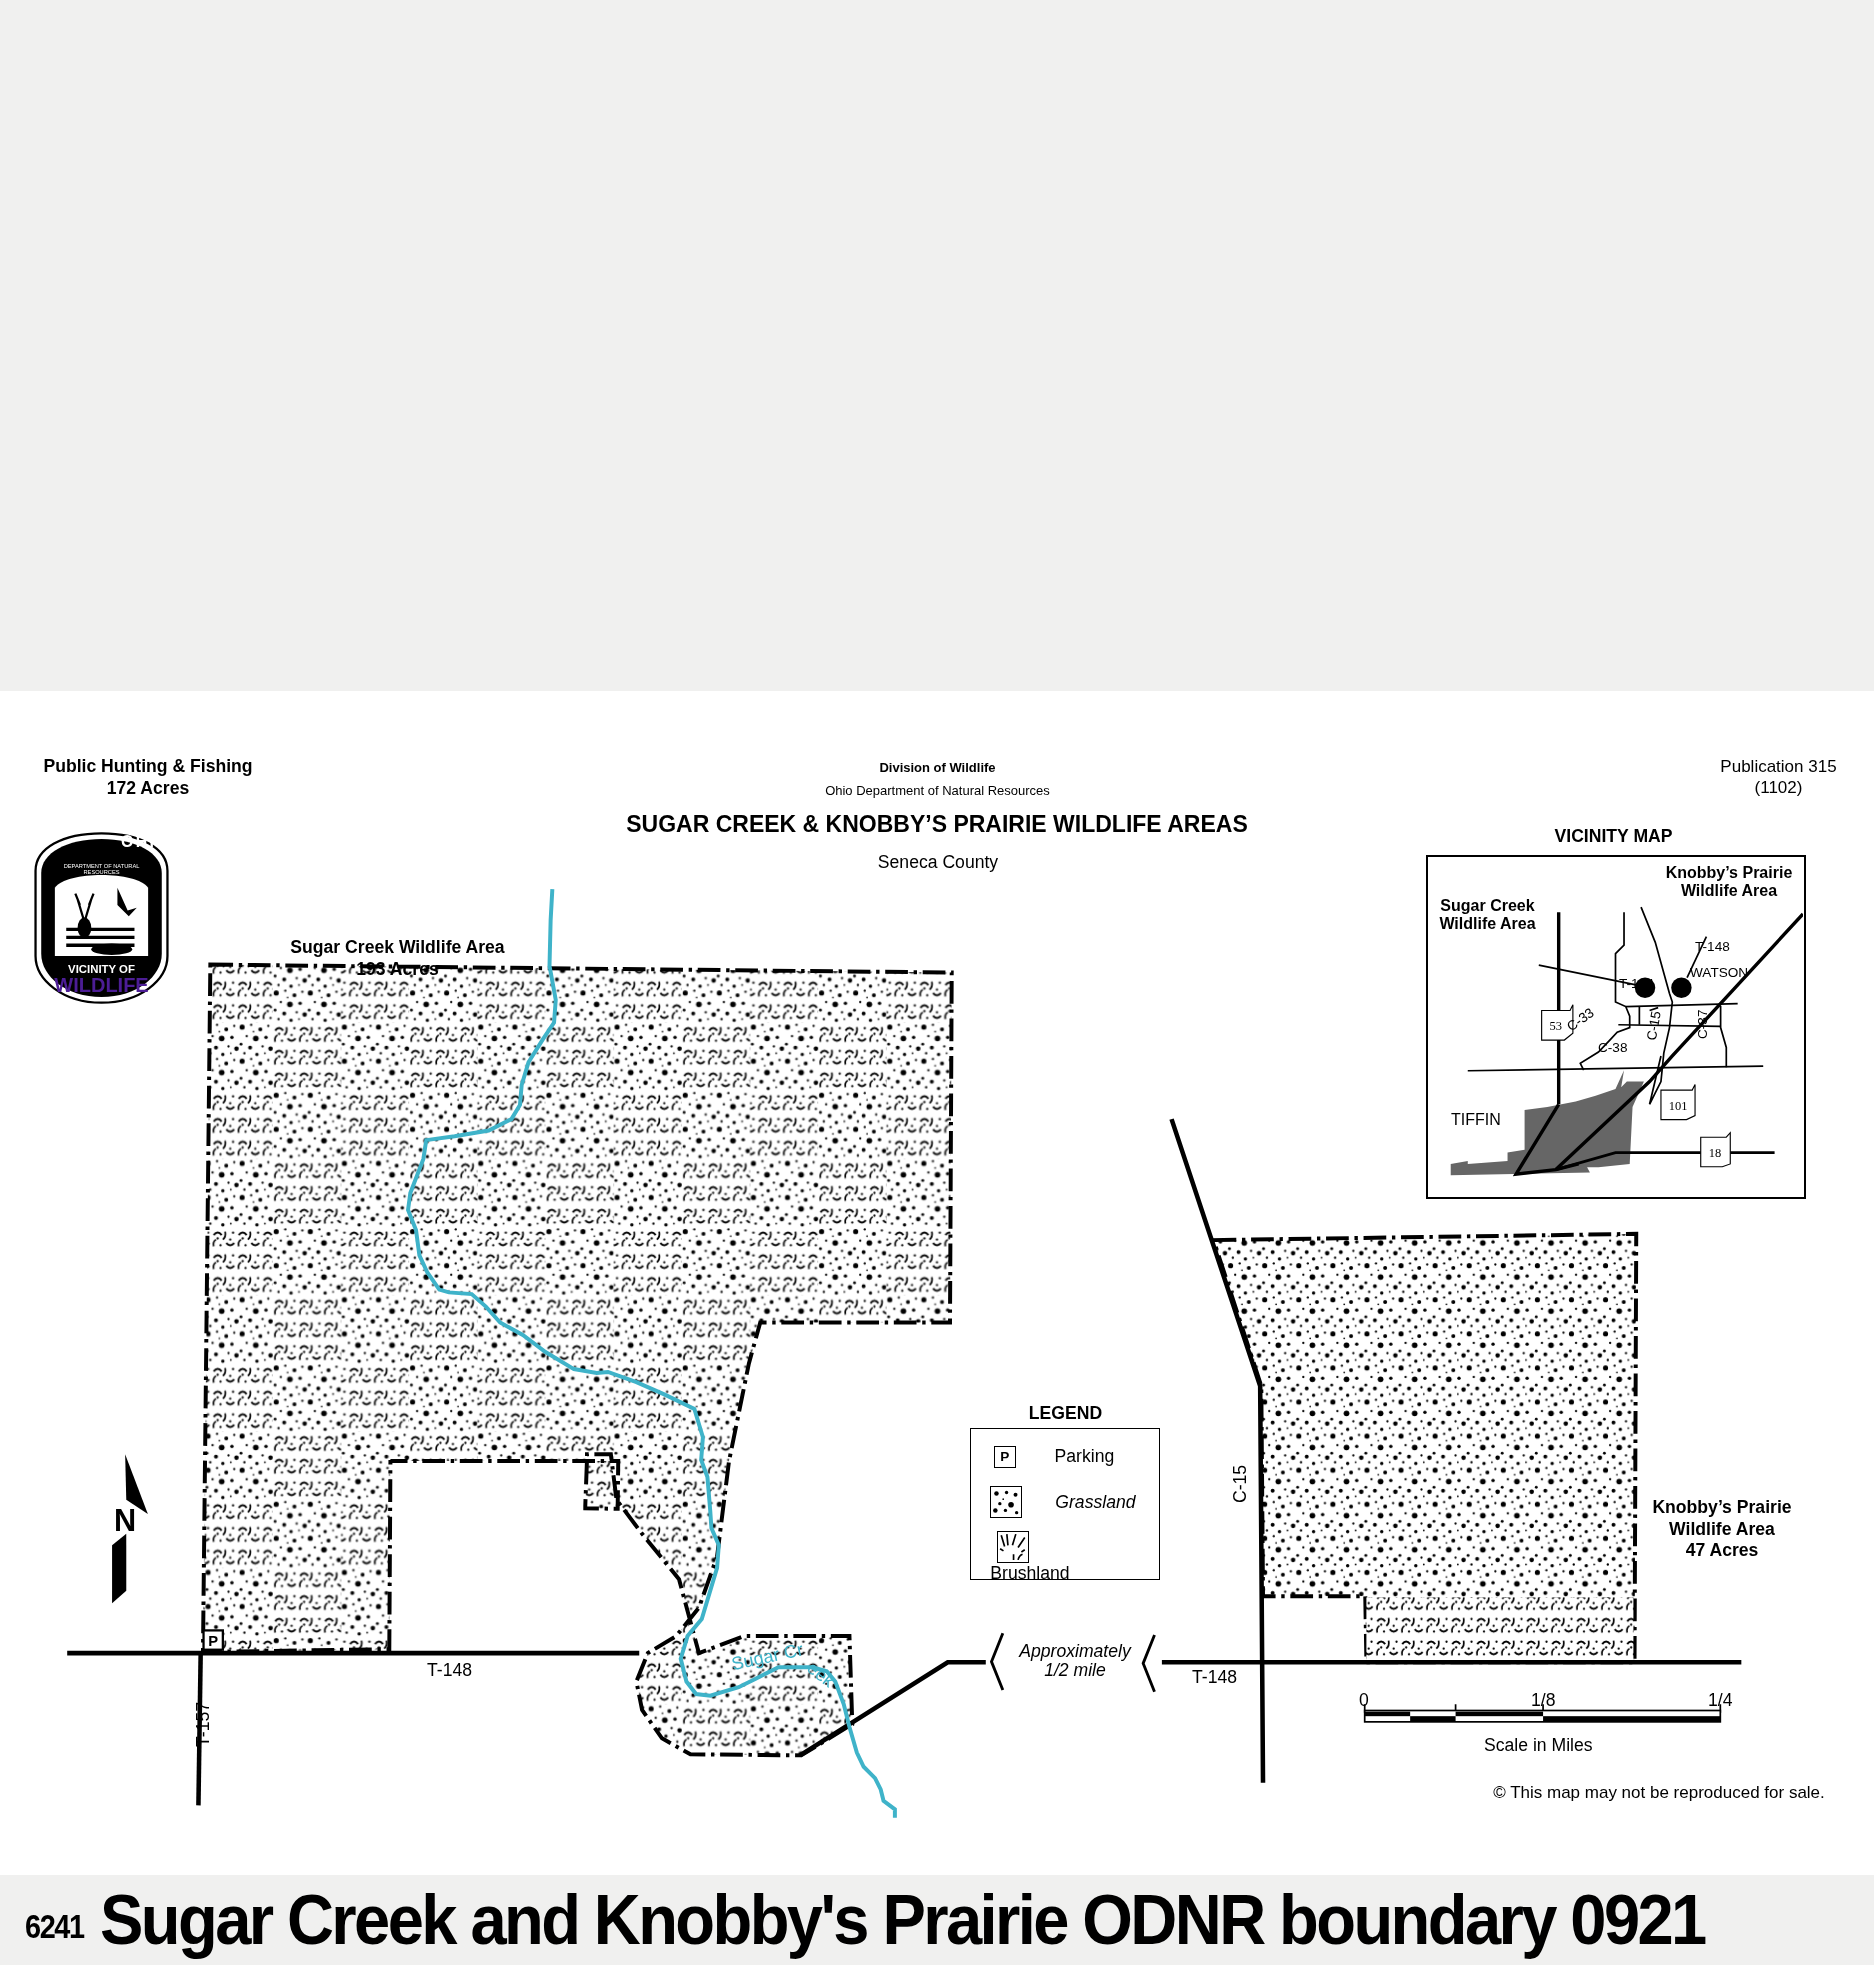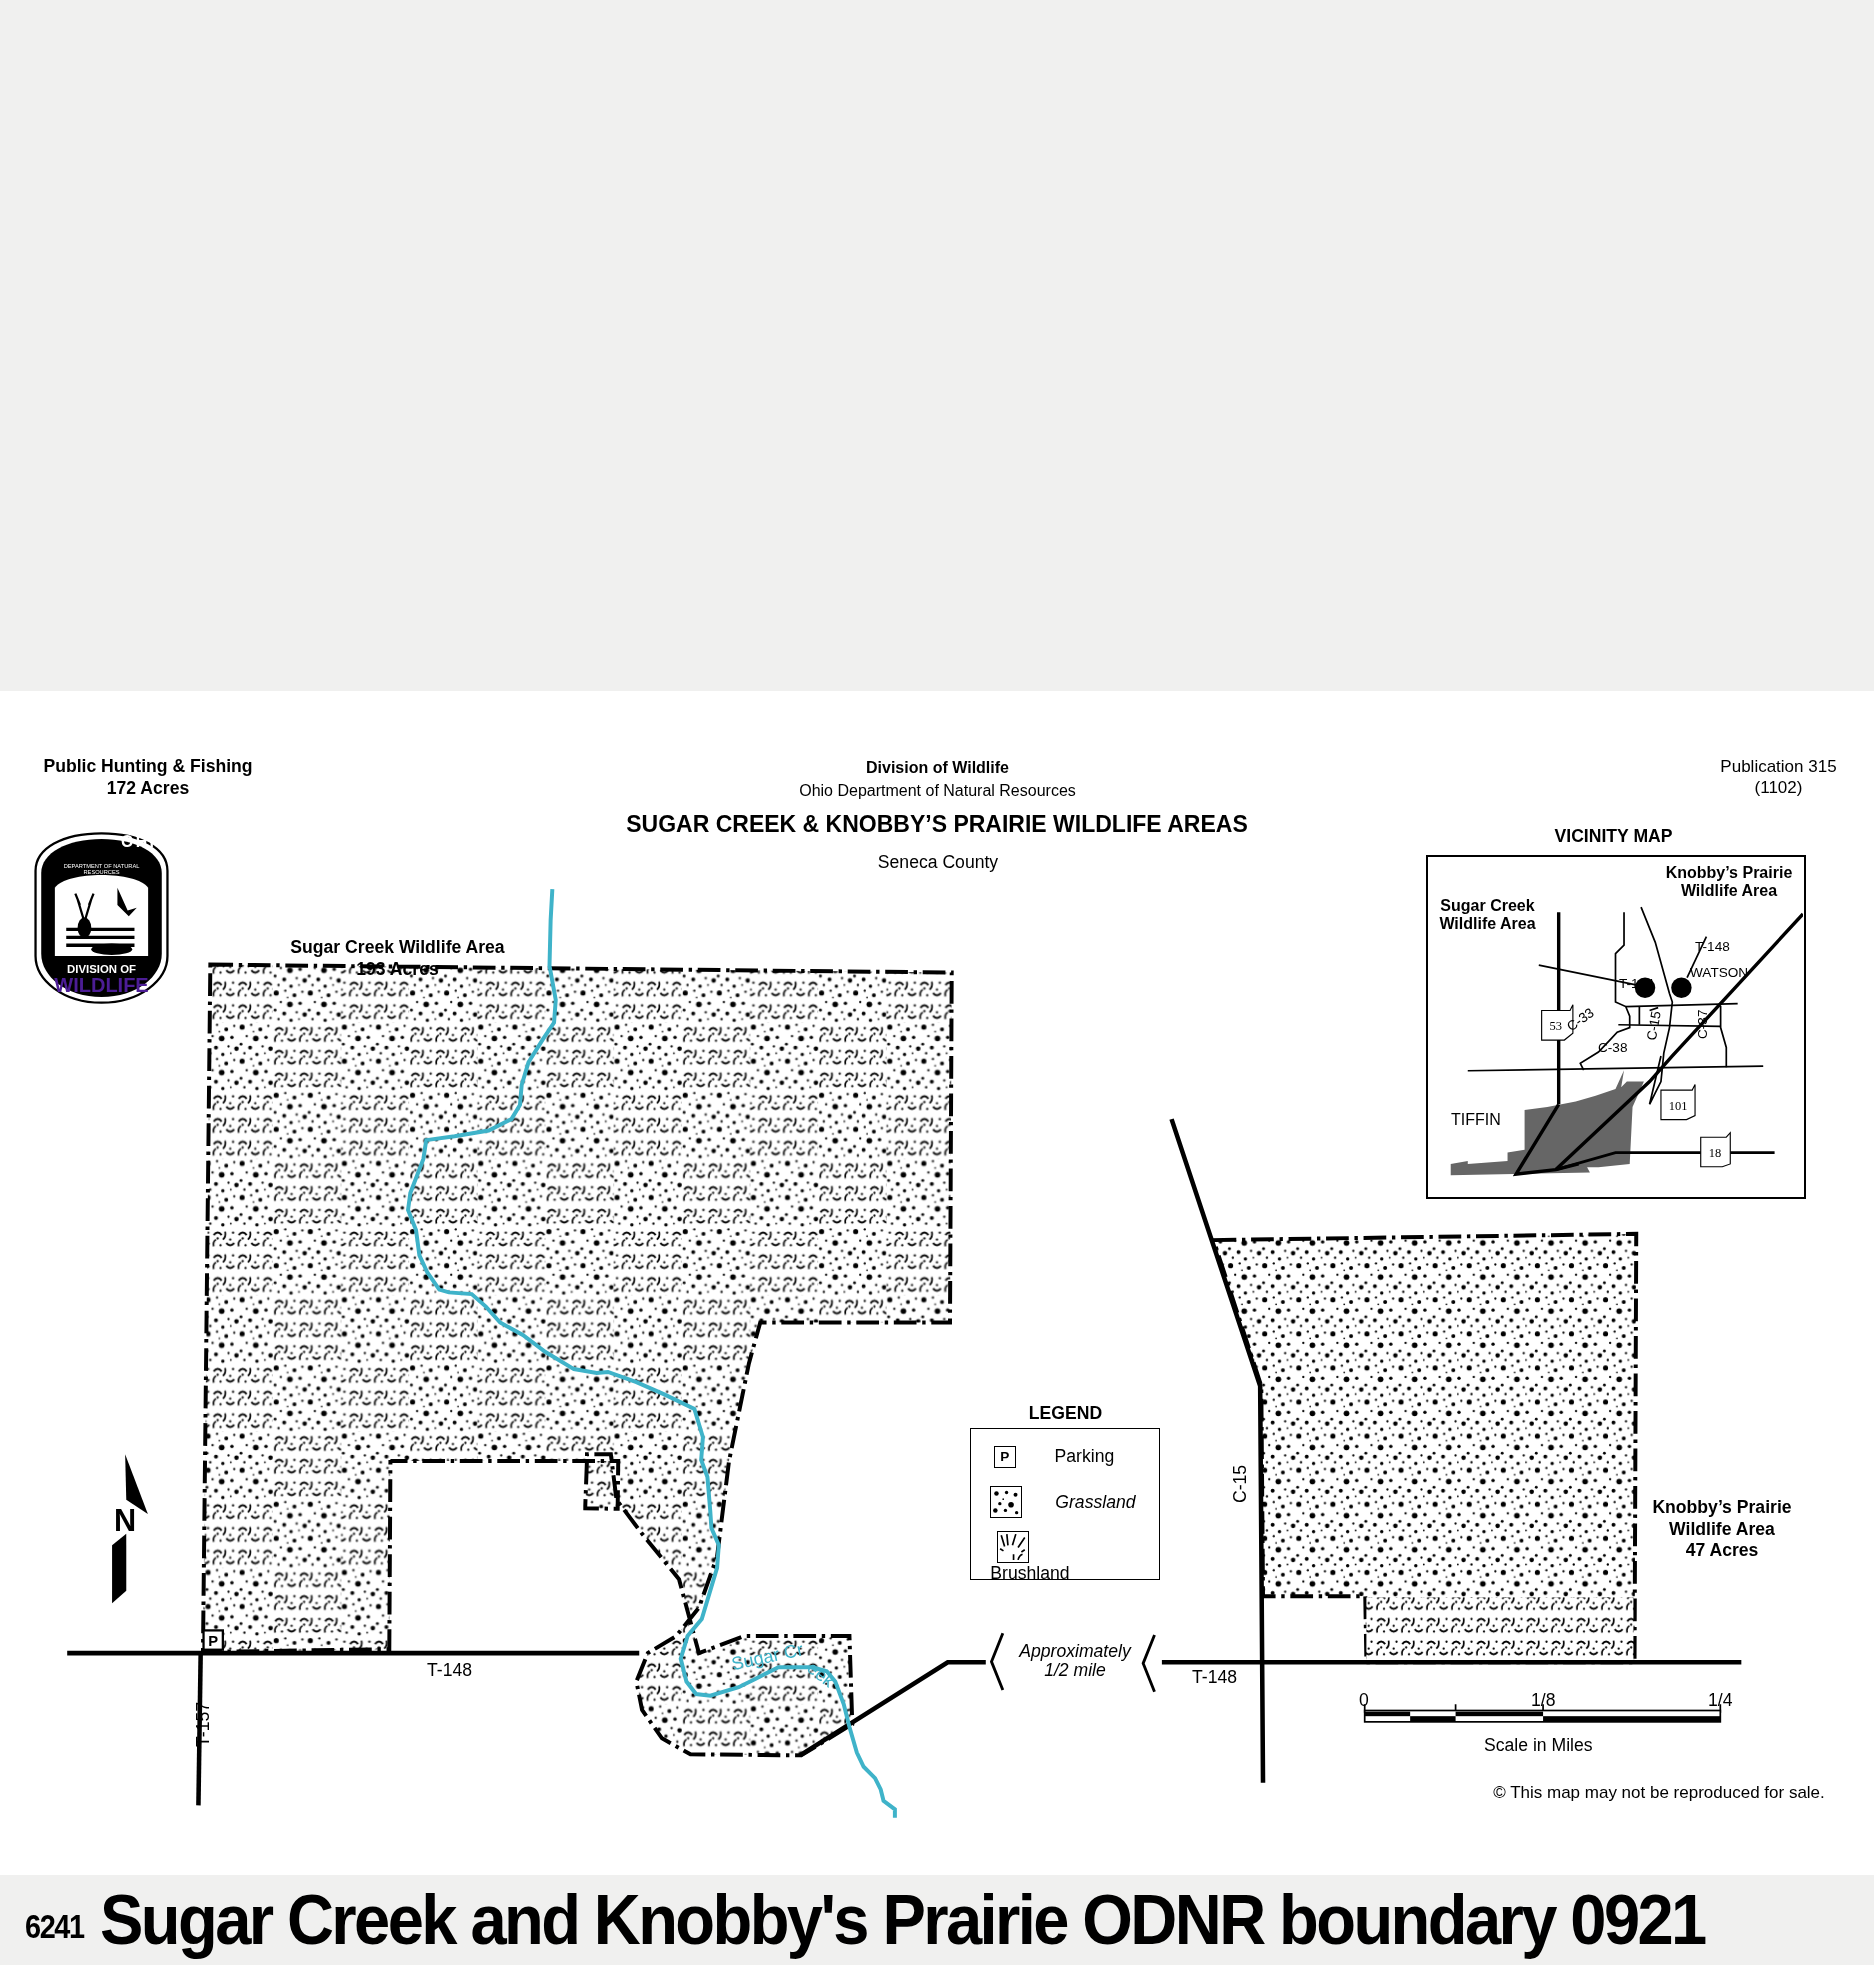--- a/index.html
+++ b/index.html
@@ -4,21 +4,21 @@
 <style>
   html,body{margin:0;padding:0;}
   body{width:1875px;height:1965px;background:#ffffff;position:relative;overflow:hidden;font-family:"Liberation Sans",sans-serif;color:#000;}
   .top-band{position:absolute;left:0;top:0;width:1875px;height:691px;background:#f0f0ef;}
   .bottom-band{position:absolute;left:0;top:1875px;width:1875px;height:90px;background:#f0f0ef;}
   .caption{position:absolute;left:25px;top:1875px;height:90px;display:flex;align-items:center;white-space:nowrap;}
   .caption .code{font-weight:bold;font-size:34px;letter-spacing:-1.7px;transform:scaleX(0.85);transform-origin:left center;margin-right:5.7px;margin-top:13.6px;}
   .caption .title{font-weight:bold;font-size:70px;letter-spacing:-2.8px;transform:scaleX(0.93);transform-origin:left center;}
   .txt{position:absolute;white-space:nowrap;text-align:center;}
   .hdr-left{left:23px;top:756px;width:250px;font-weight:bold;font-size:17.6px;line-height:21.6px;}
-  .hdr-center{left:625px;top:756px;width:625px;font-size:16px;line-height:23px;}
+  .hdr-center{left:625px;top:756px;width:625px;font-size:13px;line-height:23px;}
   .hdr-center .b{font-weight:bold;}
   .main-title{left:511px;top:811px;width:852px;font-weight:bold;font-size:23px;}
   .county{left:739px;top:852px;width:398px;font-size:17.6px;}
   .pub{left:1699px;top:756px;width:159px;font-size:17px;line-height:21px;}
   .vic-title{left:1500px;top:826px;width:227px;font-weight:bold;font-size:17.6px;}
   .area-label{font-weight:bold;font-size:17.6px;line-height:21.6px;margin-top:28px;}
   .legend-title{left:1000px;top:1403px;width:131px;font-weight:bold;font-size:17.6px;}
   .legend-box{position:absolute;left:970px;top:1428px;width:190px;height:152px;border:1.7px solid #000;box-sizing:border-box;}
   .legend-row{position:absolute;left:19.3px;display:flex;align-items:center;}
   .legend-row .sw{width:32px;height:32px;border:1.7px solid #000;box-sizing:border-box;margin-right:33px;display:flex;align-items:center;justify-content:center;background:#fff;}
@@ -133,21 +133,21 @@
     <path d="M122 14 C182 14 228 38 228 74 L228 216 C228 256 184 292 122 292 C60 292 16 256 16 216 L16 74 C16 38 62 14 122 14 Z" fill="#000"></path>
     <path d="M40 100 C60 70 184 70 204 100 L204 220 L40 220 Z" fill="#fff"></path>
     <path d="M60 170 L180 170 L180 176 L60 176 Z M60 184 L180 184 L180 190 L60 190 Z M60 198 L180 198 L180 204 L60 204 Z" fill="#000"></path>
     <path d="M80 120 L92 160 L104 120 M76 110 L84 130 M108 110 L100 130" stroke="#000" stroke-width="4" fill="none"></path>
     <ellipse cx="92" cy="170" rx="12" ry="18" fill="#000"></ellipse>
     <path d="M150 100 L168 140 L184 135 L170 150 L150 130 Z" fill="#000"></path>
     <ellipse cx="140" cy="208" rx="36" ry="10" fill="#000"></ellipse>
   </svg>
   <div style="position:absolute;left:0;top:2px;width:139px;text-align:right;color:#fff;font-weight:bold;font-size:16px;letter-spacing:2.3px;">OHIO</div>
   <div style="position:absolute;left:17px;top:32px;width:105px;text-align:center;color:#fff;font-size:5.7px;">DEPARTMENT OF NATURAL RESOURCES</div>
-  <div style="position:absolute;left:0;top:132px;width:139px;text-align:center;color:#fff;font-weight:bold;font-size:11.4px;">DIVISION OF</div>
+  <div style="position:absolute;left:0;top:132px;width:139px;text-align:center;color:#fff;font-weight:bold;font-size:11.4px;">VICINITY OF</div>
   <div style="position:absolute;left:0;top:143px;width:139px;text-align:center;color:#4c1d95;font-weight:bold;font-size:20px;">WILDLIFE</div>
 </div>
 
 <div class="txt area-label" style="left:250px;top:909px;width:295px;">
   <div>Sugar Creek Wildlife Area</div>
   <div>193 Acres</div>
 </div>
 <div class="txt area-label" style="left:1631px;top:1469px;width:182px;">
   <div>Knobby’s Prairie</div>
   <div>Wildlife Area</div>

